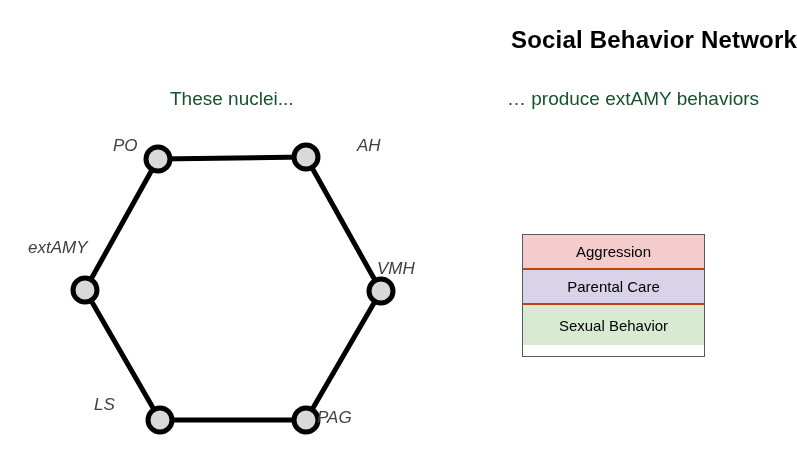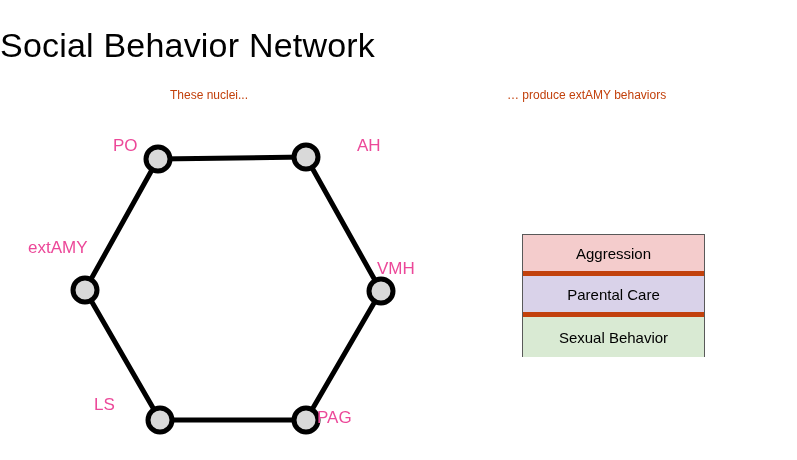--- a/index.html
+++ b/index.html
@@ -20,69 +20,70 @@
     top: 0;
     width: 797px;
     height: 460px;
     background: #ffffff;
   }
   #page-title {
     position: absolute;
     left: 0;
     top: 26px;
     width: 797px;
-    text-align: left;
-    font-size: 34px;
-    font-weight: normal;
+    text-align: right;
+    font-size: 24px;
+    font-weight: bold;
     color: #000000;
     letter-spacing: 0.2px;
   }
   .subtitle {
     position: absolute;
-    font-size: 12px;
-    color: #c2410c;
+    font-size: 19px;
+    color: #14532d;
     white-space: nowrap;
   }
   #subtitle-left {
     left: 170px;
     top: 88px;
   }
   #subtitle-right {
     left: 507px;
     top: 88px;
   }
   #network-svg {
     position: absolute;
     left: 0;
     top: 110px;
   }
   .node-label {
     position: absolute;
     font-size: 17px;
-    color: #ec4899;
+    color: #404040;
     white-space: nowrap;
+    font-style: italic;
   }
   #legend {
     position: absolute;
     left: 522px;
     top: 234px;
     width: 183px;
     height: 123px;
     border: 1px solid #595959;
     box-sizing: border-box;
   }
   .legend-row {
-    height: 41px;
+    height: 35px;
     box-sizing: border-box;
     display: flex;
     align-items: center;
     justify-content: center;
     font-size: 15px;
     color: #000000;
-    border-bottom: 5px solid #c2410c;
+    border-bottom: 2px solid #c2410c;
   }
   .legend-row:last-child {
     border-bottom: none;
     height: 40px;
   }
 </style>
 </head>
 <body>
 
 <div id="slide">

